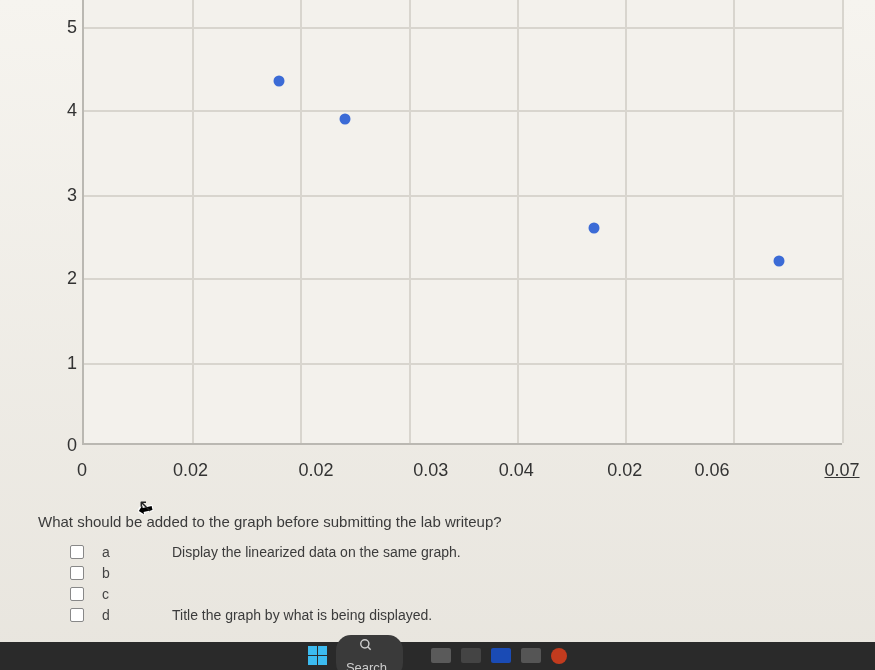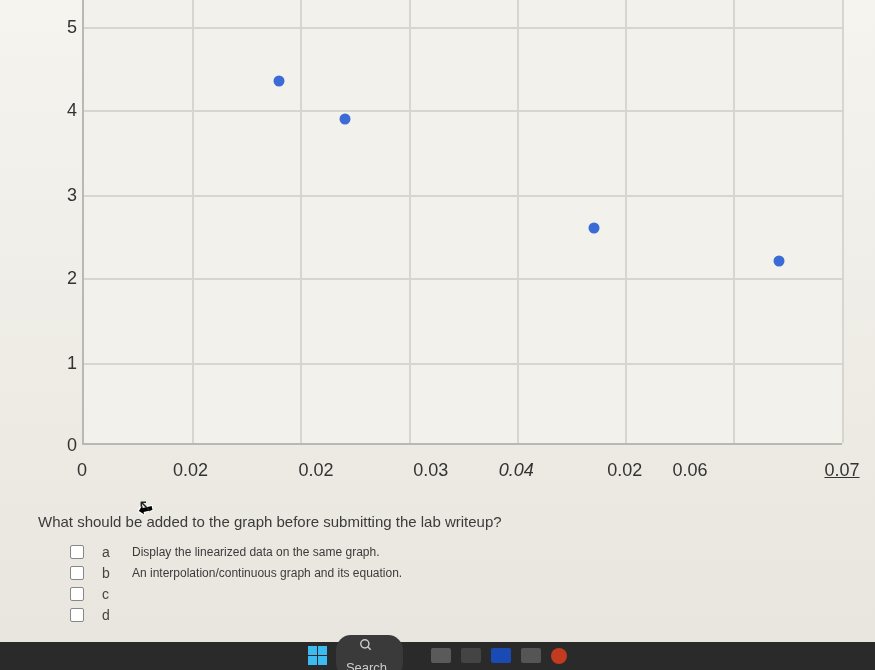--- a/index.html
+++ b/index.html
@@ -92,22 +92,23 @@
       border: 1.5px solid #888;
       border-radius: 2px;
       background: #fff;
     }
     .option-letter {
       font-size: 14px;
       color: #444;
       width: 12px;
     }
     .option-text {
-      font-size: 12px;
+      font-size: 14px;
       color: #3b3b3b;
+      margin-left: 40px;
     }
     .cursor {
       position: absolute;
       left: 138px;
       top: 498px;
       font-size: 18px;
       transform: rotate(-12deg);
       color: #000;
       text-shadow: -1px -1px 0 #fff, 1px -1px 0 #fff, -1px 1px 0 #fff, 1px 1px 0 #fff;
     }
@@ -185,50 +186,50 @@
         <div class="y-tick" style="top: 278px;">2</div>
         <div class="y-tick" style="top: 195px;">3</div>
         <div class="y-tick" style="top: 110px;">4</div>
         <div class="y-tick" style="top: 27px;">5</div>
       </div>
     <div id="x-ticks-container">
         <div class="x-tick" style="left: 77px;">0</div>
         <div class="x-tick" style="left: 185.571px;">0.02</div>
         <div class="x-tick" style="left: 311px;">0.02</div>
         <div class="x-tick" style="left: 402.714px; margin-left: 23px;">0.03</div>
-        <div class="x-tick" style="left: 511.286px; font-style: italic;">0.04</div>
+        <div class="x-tick" style="left: 511.286px;">0.04</div>
         <div class="x-tick" style="left: 619.857px;">0.02</div>
-        <div class="x-tick" style="left: 685px;">0.06</div>
+        <div class="x-tick" style="left: 707px;">0.06</div>
         <div class="x-tick" style="left: 837px; text-decoration: underline;">0.07</div>
       </div>
   </div>
 
   <span class="cursor">⬅</span>
   <span style="position:absolute; left:138px; top:495px; font-size:18px; color:#222;">↖</span>
 
   <div class="question-text">What should be added to the graph before submitting the lab writeup?</div>
 
   <div class="options" id="options-container">
       <div class="option-row">
         <div class="checkbox"></div>
         <span class="option-letter">a</span>
         <span class="option-text">Display the linearized data on the same graph.</span>
       </div>
       <div class="option-row">
         <div class="checkbox"></div>
         <span class="option-letter">b</span>
-        <span class="option-text">An interpolation/continuous graph and its equation.</span>
       </div>
       <div class="option-row">
         <div class="checkbox"></div>
         <span class="option-letter">c</span>
       </div>
       <div class="option-row">
         <div class="checkbox"></div>
         <span class="option-letter">d</span>
+        <span class="option-text">Title the graph by what is being displayed.</span>
       </div>
     </div>
 
   <div class="taskbar">
     <div class="taskbar-start">
       <div></div>
         <div></div>
         <div></div>
         <div></div>
     </div>

